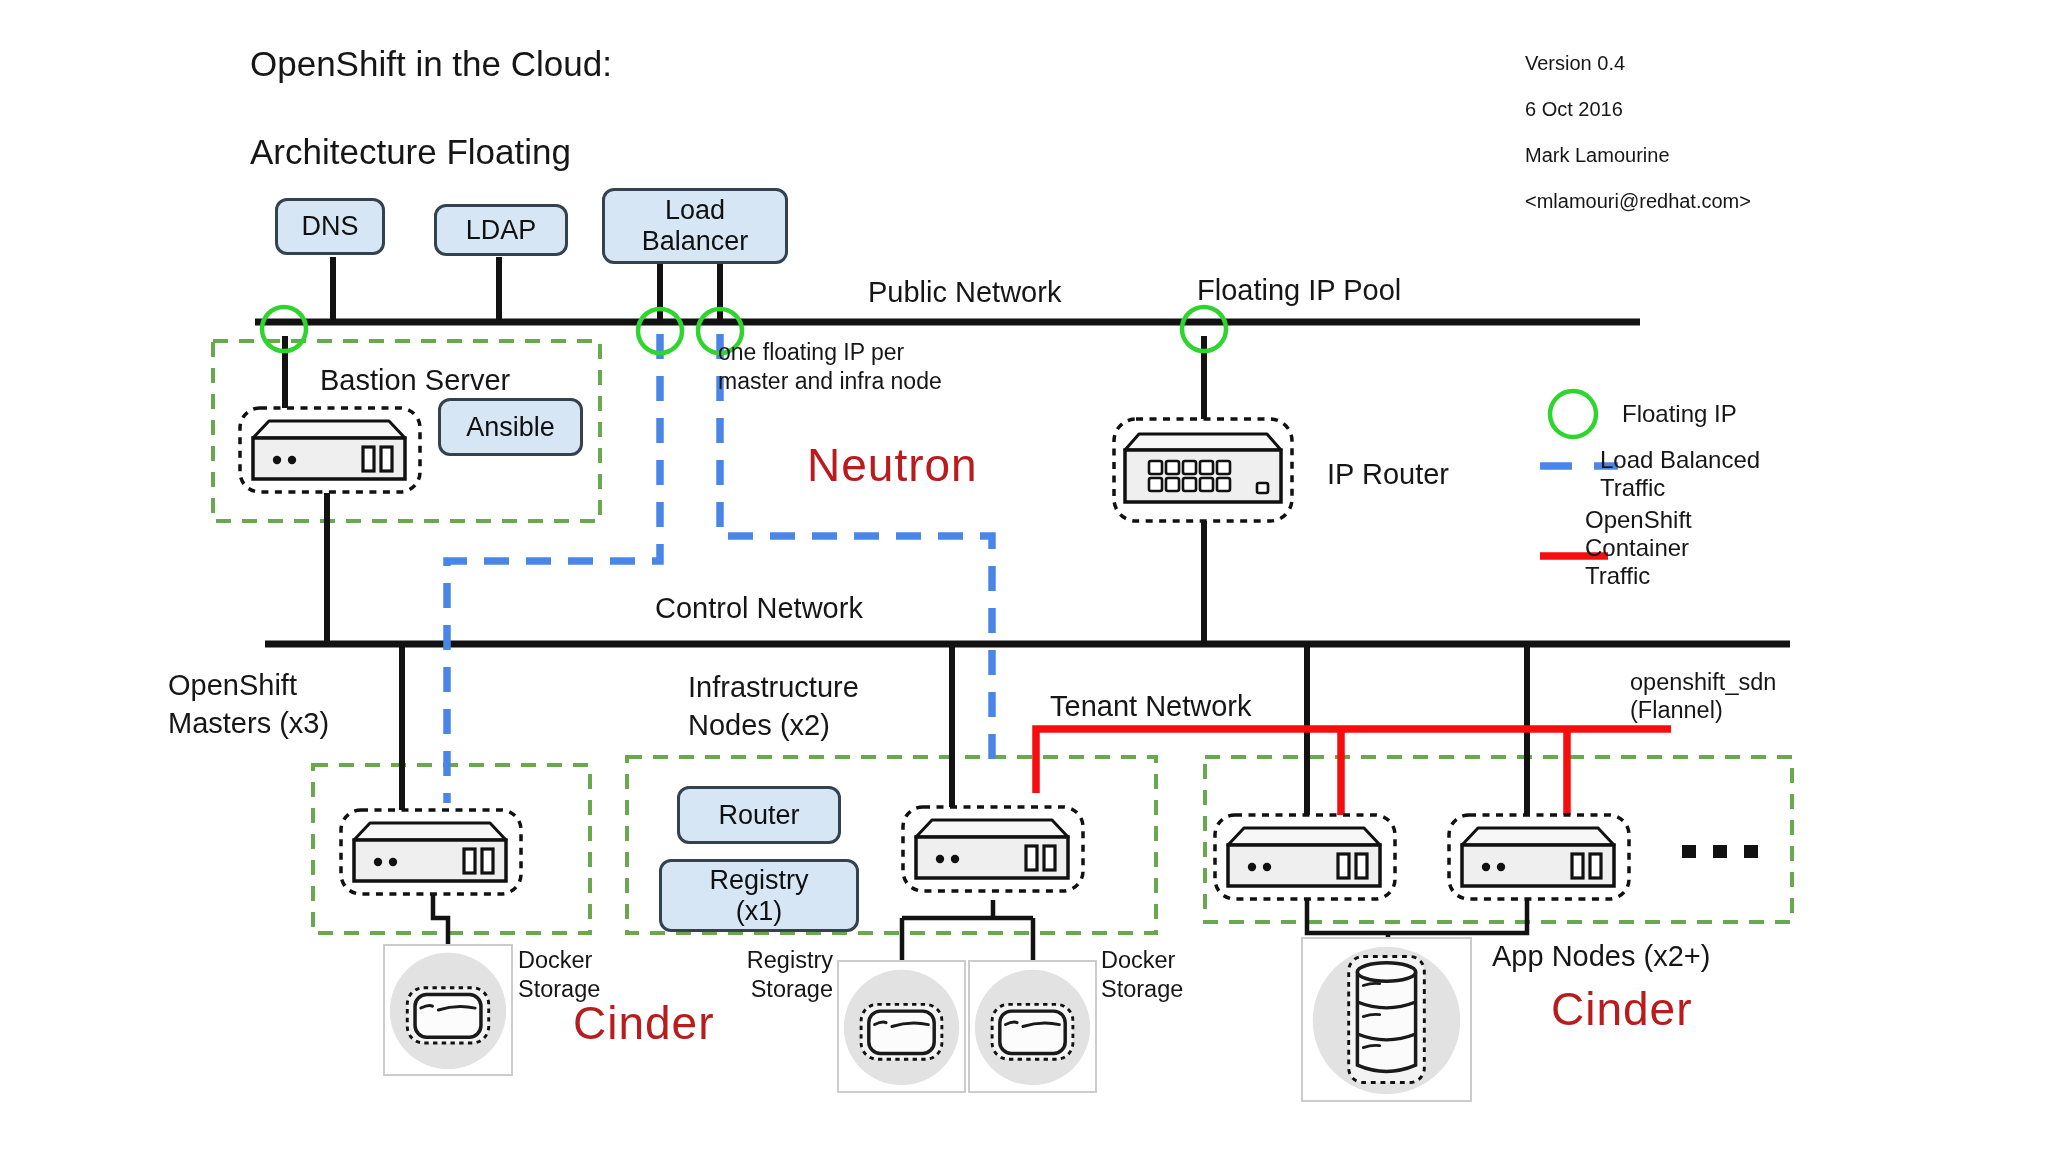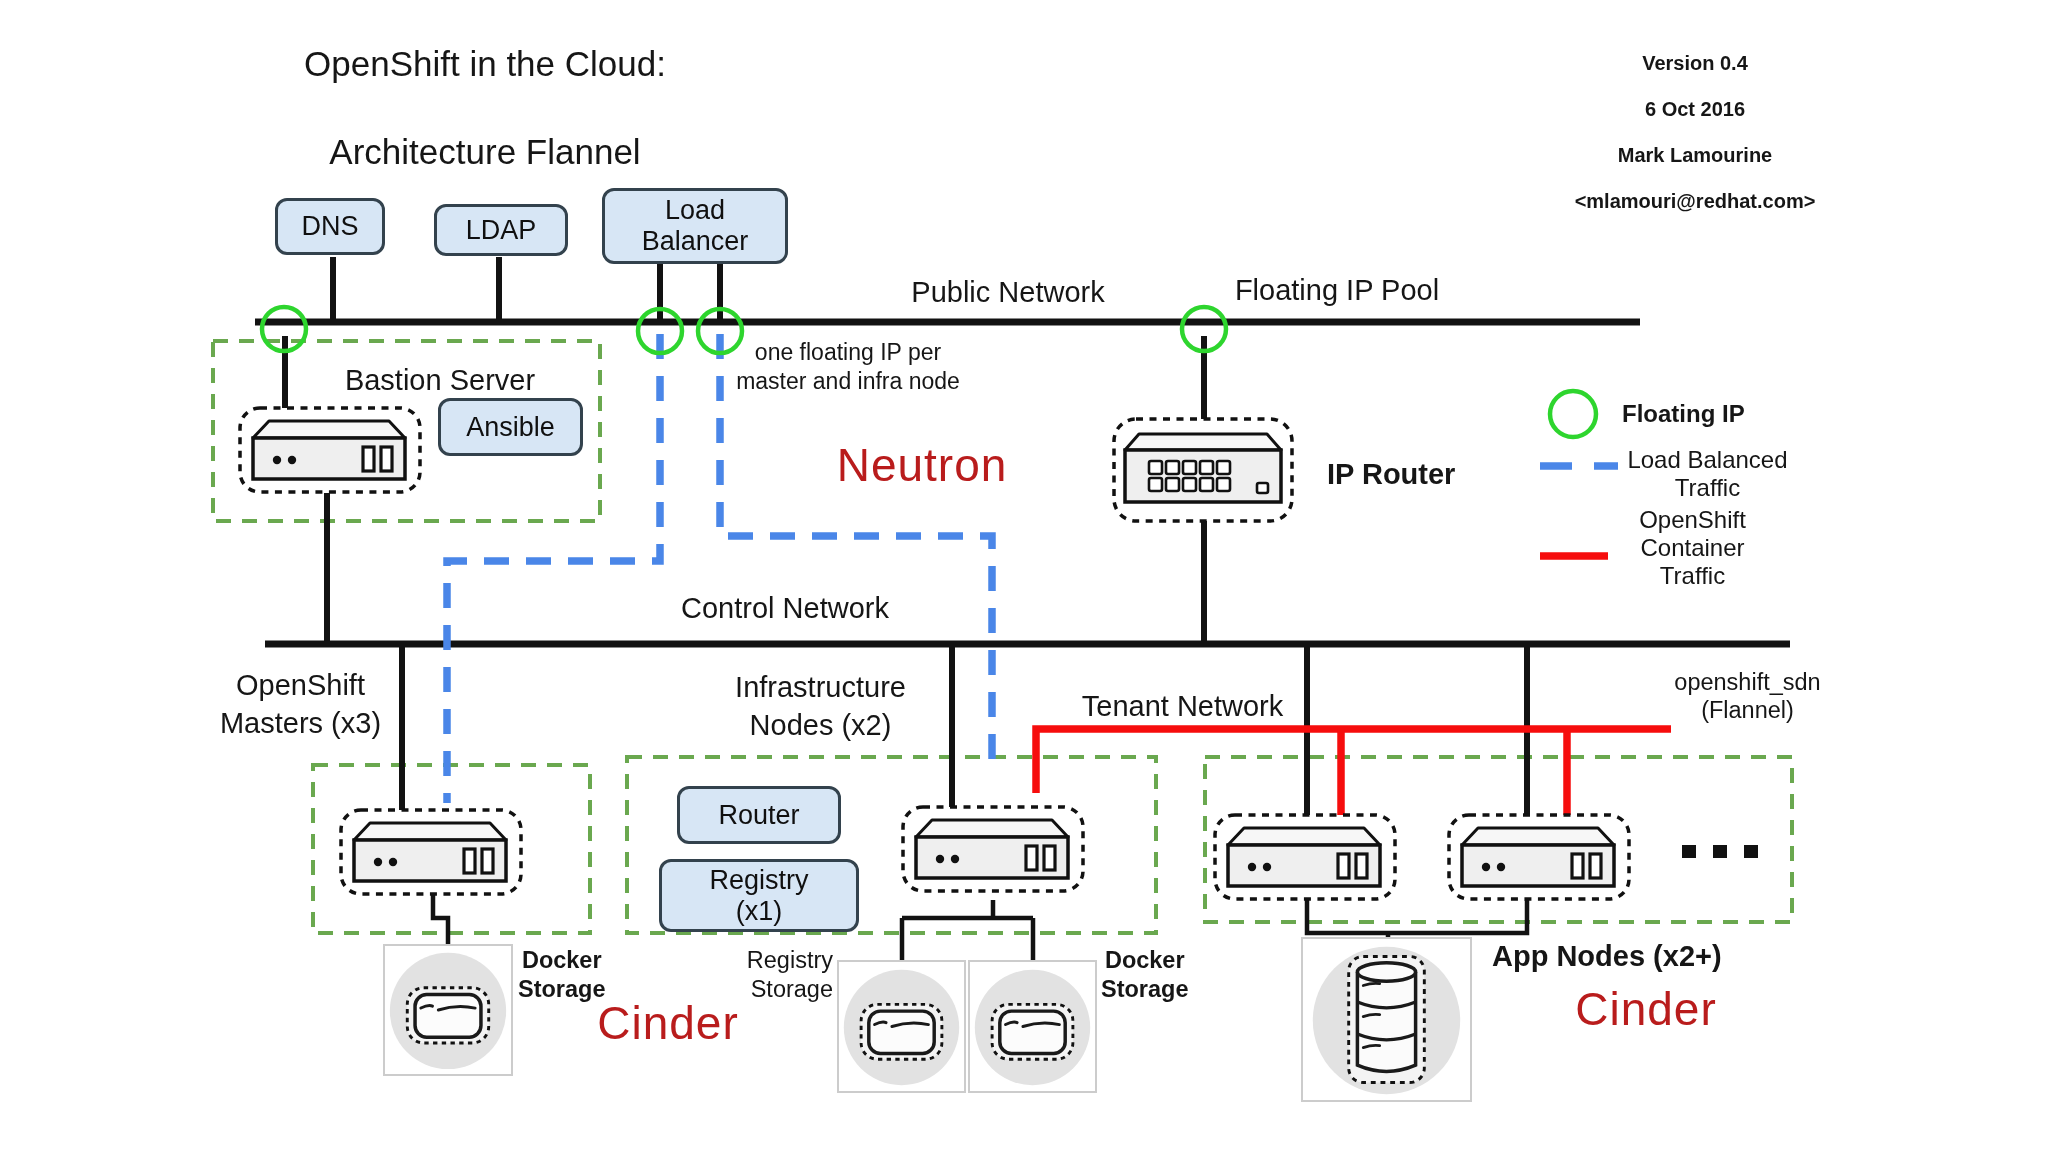--- a/index.html
+++ b/index.html
@@ -1,20 +1,20 @@
 <!DOCTYPE html>
 <html><head>
 <meta charset="utf-8">
 <style>
   html,body{margin:0;padding:0;background:#fff;}
   #stage{position:relative;width:2048px;height:1152px;background:#ffffff;overflow:hidden;
          font-family:"Liberation Sans","DejaVu Sans",sans-serif;color:#161616;}
   .abs{position:absolute;}
-  .lbl{white-space:pre-line;text-align:center;color:#161616;}
-  .left{text-align:center;font-weight:bold;}
+  .lbl{white-space:pre-line;color:#161616;}
+  .left{text-align:left;}
   .right{text-align:right;}
   .svc{position:absolute;box-sizing:border-box;background:#d7e6f5;border:3px solid #33424d;
        border-radius:12px;display:flex;align-items:center;justify-content:center;
        font-size:27px;line-height:31px;text-align:center;white-space:pre-line;color:#101010;}
   .icon{position:absolute;}
   .icon svg{display:block;width:100%;height:100%;}
   .storage{position:absolute;background:#fff;border:2px solid #cccccc;box-sizing:border-box;}
   .watermark{font-size:46px;color:#b91c1c;letter-spacing:1px;}
   .dot{position:absolute;width:14px;height:13px;background:#111;}
   svg [data-name]{outline:none;}
@@ -201,21 +201,21 @@
   <div class="svc" style="left:275px;top:198px;width:110px;height:57px" data-name="dns-box"><span data-name="dns-label">DNS</span></div>
   <div class="svc" style="left:434px;top:204px;width:134px;height:52px" data-name="ldap-box"><span data-name="ldap-label">LDAP</span></div>
   <div class="svc" style="left:602px;top:188px;width:186px;height:76px" data-name="load-balancer-box"><span data-name="load-balancer-label">Load
 Balancer</span></div>
   <div class="svc" style="left:438px;top:398px;width:145px;height:58px" data-name="ansible-box"><span data-name="ansible-label">Ansible</span></div>
   <div class="svc" style="left:677px;top:786px;width:164px;height:58px" data-name="router-box"><span data-name="router-label">Router</span></div>
   <div class="svc" style="left:659px;top:859px;width:200px;height:73px" data-name="registry-box"><span data-name="registry-label">Registry
 (x1)</span></div>
 
   <div class="abs lbl" style="left:250px;top:42px;width:470px;font-size:35px;line-height:44px" data-name="slide-title"><span data-name="title-line-1">OpenShift in the Cloud:</span><br>
-    <span data-name="title-line-2">Architecture Flannel</span></div>
+    <span data-name="title-line-2">Architecture Floating</span></div>
 
   <div class="abs lbl left" style="left:1525px;top:52px;width:340px;font-size:20px;line-height:23px" data-name="version-block"><span data-name="version-text">Version 0.4</span><br>
     <span data-name="date-text">6 Oct 2016</span><br>
     <span data-name="author-text">Mark Lamourine</span><br>
     <span data-name="email-text">&lt;mlamouri@redhat.com&gt;</span></div>
 
   <div class="abs lbl" style="left:868px;top:276px;width:280px;font-size:29px" data-name="public-network-label">Public Network</div>
   <div class="abs lbl" style="left:1197px;top:274px;width:280px;font-size:29px" data-name="floating-ip-pool-label">Floating IP Pool</div>
   <div class="abs lbl" style="left:718px;top:338px;width:260px;font-size:23px;line-height:29px" data-name="floating-ip-note">one floating IP per
 master and infra node</div>

